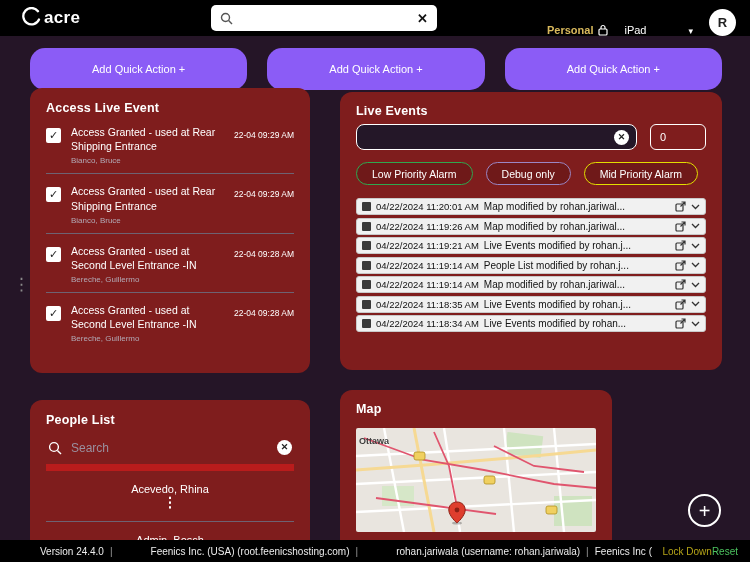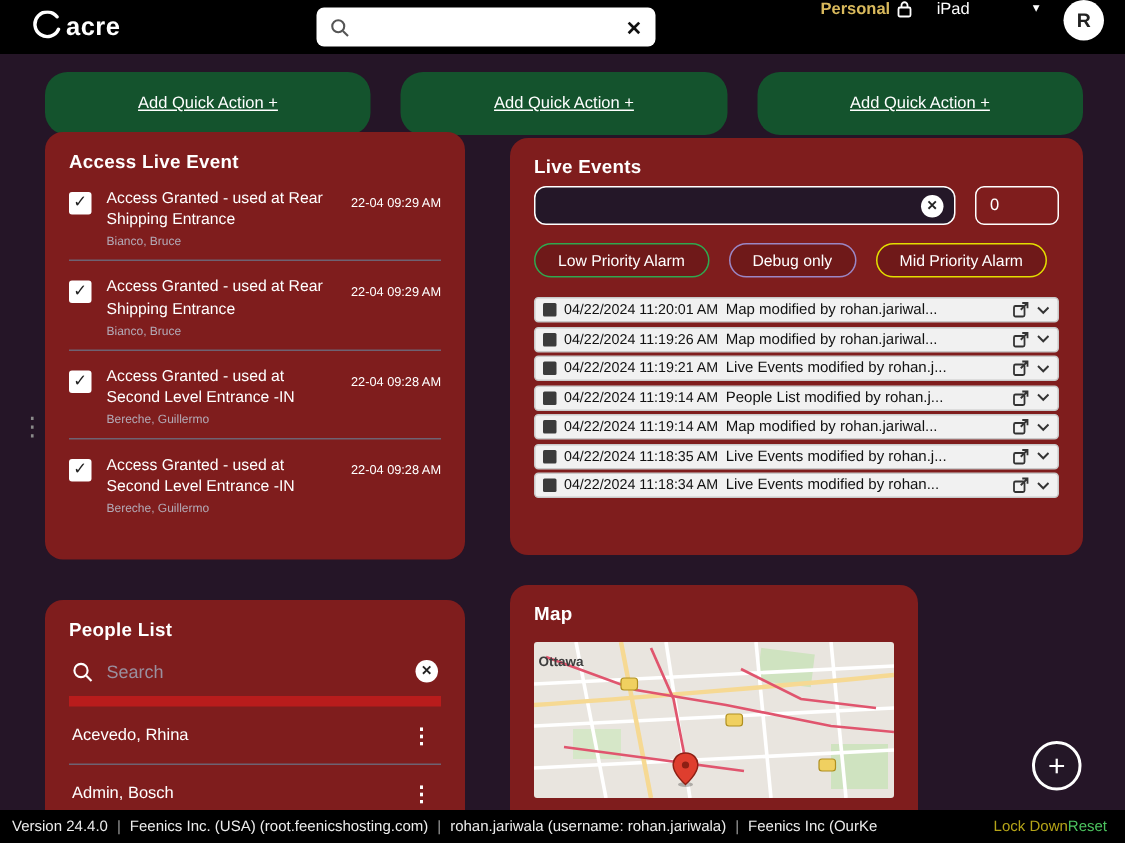--- a/index.html
+++ b/index.html
@@ -7,30 +7,30 @@
   body { font-family:"Liberation Sans", sans-serif; background:#000; overflow:hidden; }
   .page { position:relative; width:750px; height:562px; background:#251527; overflow:hidden; }
 
   
   .topbar { position:absolute; top:0; left:0; right:0; height:36px; background:#000; z-index:6; }
   .logo { position:absolute; left:22px; top:7px; display:flex; align-items:center; gap:1px; }
   .logo-text { color:#fff; font-size:17px; font-weight:bold; letter-spacing:.3px; }
   .search-box { position:absolute; left:211px; top:5px; width:226px; height:26px; background:#fff; border-radius:5px; display:flex; align-items:center; padding:0 9px; gap:7px; }
   .search-box input { flex:1; border:none; outline:none; background:transparent; font-size:12px; color:#222; font-family:inherit; min-width:0; }
   .search-clear { color:#111; font-weight:bold; font-size:13px; line-height:1; cursor:pointer; }
-  .topbar-right { position:absolute; right:14px; top:0; height:36px; display:flex; align-items:flex-start;margin-left:31px; }
+  .topbar-right { position:absolute; right:14px; top:0; height:36px; display:flex; align-items:flex-end;margin-left:31px; }
   .personal { color:#d9b95c; font-size:11px; font-weight:bold; }
   .lock-ic { margin-left:5px; display:flex; }
   .device { color:#fff; font-size:11px; margin-left:16px; }
   .chev { color:#fff; font-size:9px; margin-left:42px; }
   .avatar { width:27px; height:27px; border-radius:50%; background:#fff; color:#222; font-weight:bold; font-size:13px; display:flex; align-items:center; justify-content:center; margin-left:16px; }
 
   
   .quick-actions { position:absolute; top:48px; left:30px; right:28px; display:flex; gap:20px; }
-  .qa-btn { flex:1; height:42px; background:#14532d; border:none; border-radius:15px; color:#fff; font-size:11px; font-family:inherit; cursor:pointer;text-decoration:underline; }
+  .qa-btn { flex:1; height:42px; background:#8b5cf6; border:none; border-radius:15px; color:#fff; font-size:11px; font-family:inherit; cursor:pointer; }
 
   
   .panel { position:absolute; background:#7f1d1d; border-radius:12px; color:#fff; }
   .panel h2 { font-size:12.5px; font-weight:bold; letter-spacing:.2px; }
 
   
   .access-panel { left:30px; top:88px; width:280px; height:285px; padding:13px 16px; overflow:hidden; }
   .access-item { display:flex; gap:10px; padding:10px 0 8px 0; border-bottom:1px solid #6e6272; align-items:flex-start; }
   .access-item.last { border-bottom:none; }
   .cbx { width:15px; height:15px; background:#fff; border-radius:2px; color:#222; font-size:11px; line-height:15px; text-align:center; flex:none; margin-top:3px; cursor:pointer; }
@@ -60,36 +60,36 @@
   .ev-square { width:9px; height:9px; background:#3a3a3a; border-radius:1px; flex:none; }
   .ev-time { font-size:9.5px; white-space:nowrap; }
   .ev-msg { font-size:10px; flex:1; white-space:nowrap; overflow:hidden; }
   .ev-link, .ev-chev { display:flex; flex:none; cursor:pointer; }
 
   
   .people-panel { left:30px; top:400px; width:280px; height:152px; padding:13px 16px; overflow:hidden; }
   .people-search { display:flex; align-items:center; gap:9px; border-bottom:7px solid #b91c1c; padding:9px 2px; margin-top:4px; }
   .people-search input { flex:1; background:none; border:none; outline:none; color:#fff; font-size:12px; font-family:inherit; min-width:0; }
   .people-search input::placeholder { color:#9a8f9e; }
-  .person-row { display:flex; align-items:center; justify-content:space-between; padding:12px 2px; border-bottom:1px solid #6e6272; font-size:11px; cursor:pointer; }
+  .person-row { display:flex; align-items:center; padding:12px 2px; border-bottom:1px solid #6e6272; font-size:11px; cursor:pointer;flex-direction:column; }
   .kebab { color:#fff; font-size:14px; font-weight:bold; line-height:1; padding:0 4px; cursor:pointer; }
 
   
   .map-panel { left:340px; top:390px; width:272px; height:162px; padding:12px 16px; overflow:hidden; }
   .map-wrap { margin-top:12px; width:240px; height:104px; overflow:hidden; border-radius:2px; }
 
   
   .fab { position:absolute; left:688px; top:494px; width:33px; height:33px; border-radius:50%; background:#241727; border:2px solid #fff; color:#fff; font-size:20px; line-height:28px; text-align:center; z-index:7; cursor:pointer; font-family:inherit; padding:0; }
 
   
   .drag-handle { position:absolute; left:13px; top:276px; color:#8a8a8a; font-size:17px; line-height:1.1; z-index:4; cursor:grab; }
 
   
   .footer { position:absolute; bottom:0; left:0; right:0; height:22px; background:#000; display:flex; align-items:center; font-size:10px; color:#ececec; padding:0 8px; z-index:8; white-space:nowrap; }
-  .fseg { flex:none; }
+  .fseg { flex:none;margin-left:32px; }
   .fsep { color:#9a9a9a; margin:0 6px; flex:none; }
   .ftrunc { flex:1; min-width:0; overflow:hidden; }
   .lockdown { color:#b5a418; flex:none; margin-left:10px; cursor:pointer; }
   .reset { color:#4cc35f; flex:none; margin-left:0; margin-right:4px; cursor:pointer; }
 </style>
 </head>
 <body>
 
 <div class="page">
 

